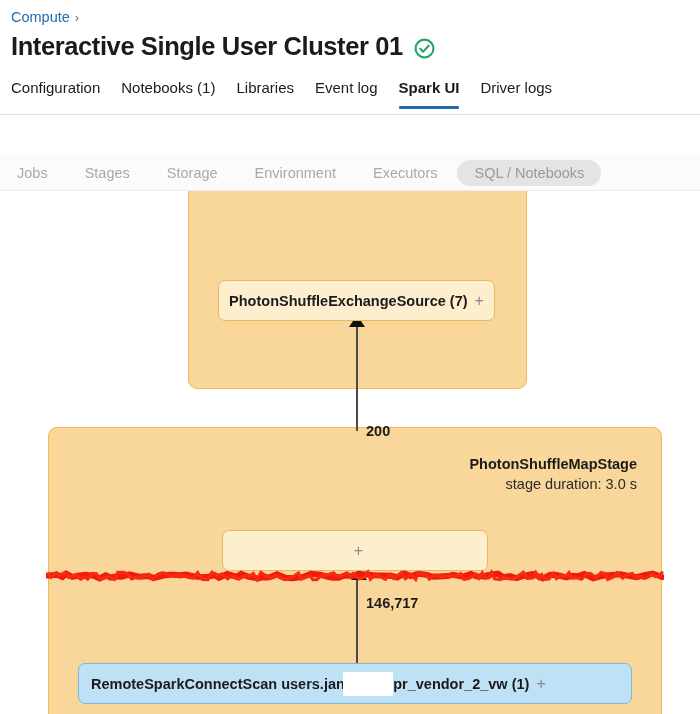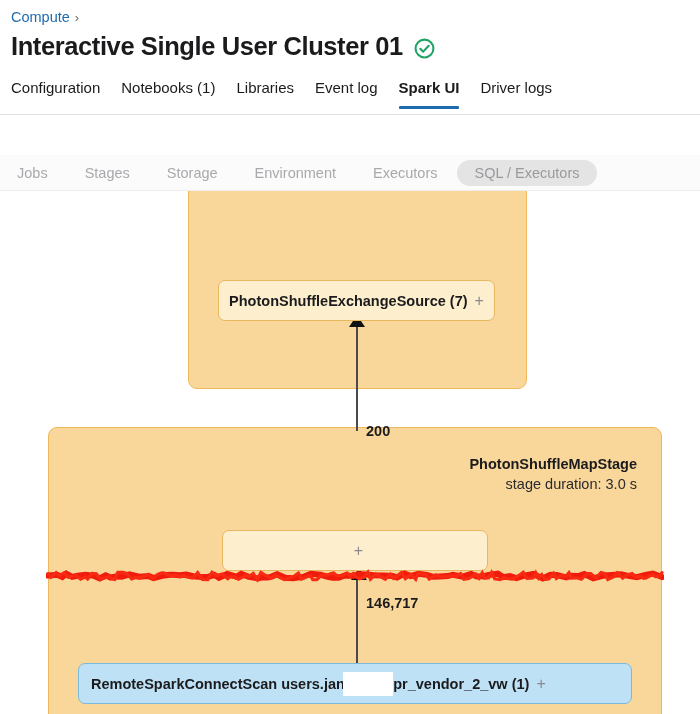--- a/index.html
+++ b/index.html
@@ -329,21 +329,21 @@
 </div>
 
 <div class="spark-frame">
 
   <div class="subnav">
     <div class="subtab">Jobs</div>
     <div class="subtab">Stages</div>
     <div class="subtab">Storage</div>
     <div class="subtab">Environment</div>
     <div class="subtab">Executors</div>
-    <div class="subtab selected">SQL / Executors</div>
+    <div class="subtab selected">SQL / Notebooks</div>
   </div>
 
   <div class="dag">
 
     <div class="stage-box upper"></div>
 
     <div class="stage-box lower">
       <div class="stage-caption">
         <div class="stage-name">PhotonShuffleMapStage</div>
         <div class="stage-duration">stage duration: 3.0 s</div>

